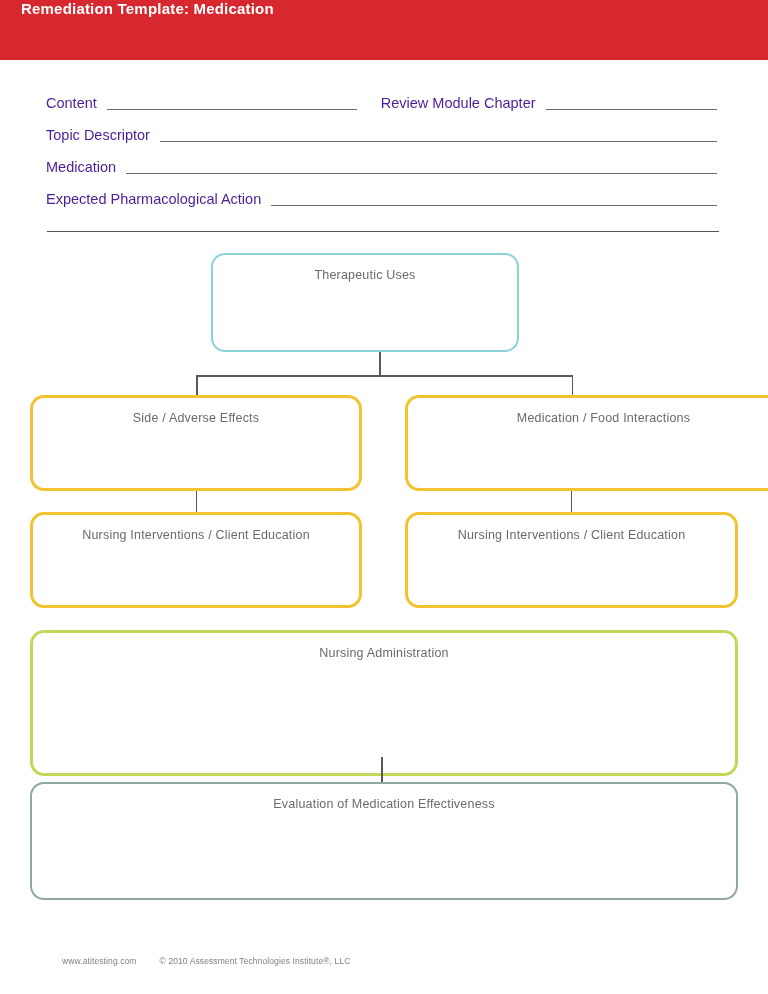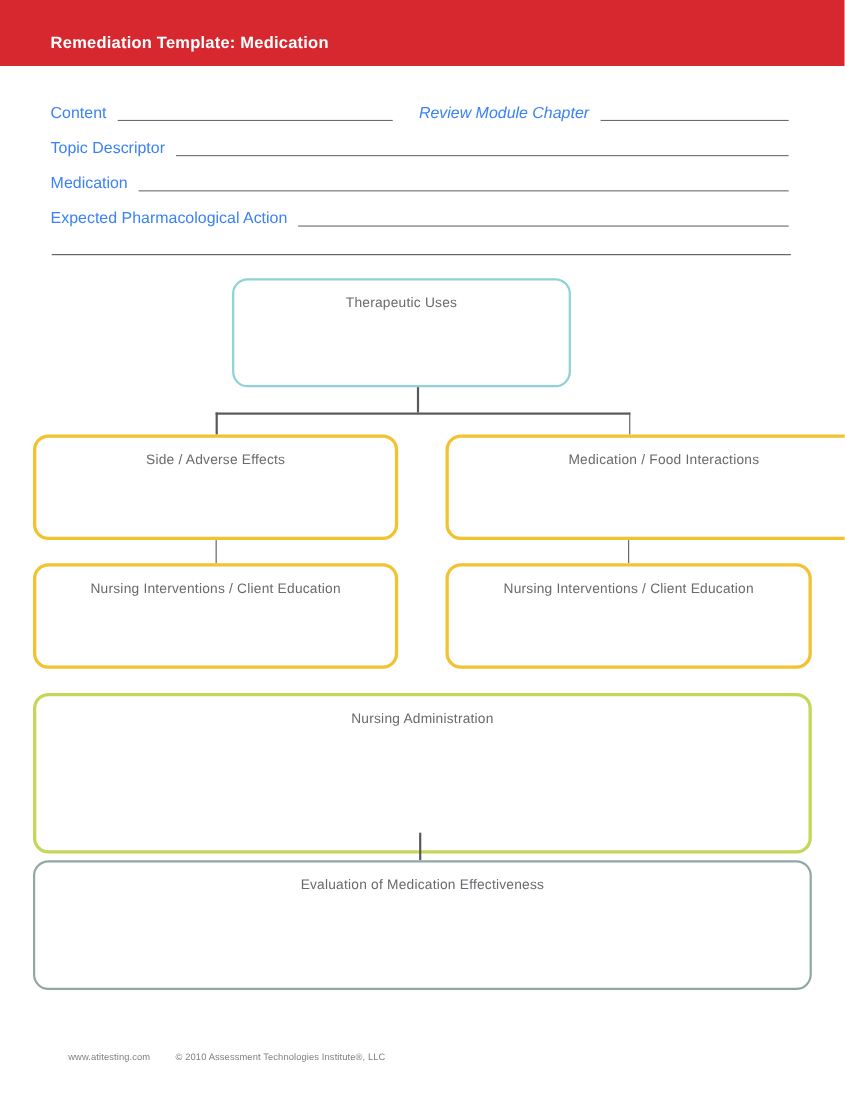--- a/index.html
+++ b/index.html
@@ -5,41 +5,41 @@
   html,body { margin:0; padding:0; background:#ffffff; }
   .page {
     position:relative; width:768px; height:994px; background:#ffffff;
     font-family:"Liberation Sans", sans-serif; overflow:hidden;
   }
 
   
   .titlebar {
     position:absolute; left:0; top:0; width:768px; height:60px;
     background:#D7282F; box-sizing:border-box;
-    display:flex; align-items:flex-end; padding:0 0 12px 46px;
+    display:flex; align-items:flex-start; padding:0 0 12px 21px;
   }
   .titlebar .title {
     color:#ffffff; font-size:15px; font-weight:bold; letter-spacing:0.2px;
   }
 
   
   .form-row {
     position:absolute; left:46px; right:51px; height:20px;
     display:flex; align-items:flex-end;
-    color:#3b82f6; font-size:14.5px; white-space:nowrap;
+    color:#4c1d95; font-size:14.5px; white-space:nowrap;
   }
   .form-row .lbl { line-height:18px; }
   .rule { border-bottom:1.5px solid #6A6B6E; margin:0 0 2px 10px; }
   .rule.grow { flex:1; }
   .row-1 { top:92px; }
   .row-2 { top:124px; }
   .row-3 { top:156px; }
   .row-4 { top:188px; }
   .rule.content-line { width:250px; }
-  .lbl.second { margin-left:24px;font-style:italic; }
+  .lbl.second { margin-left:24px; }
   .separator {
     position:absolute; left:47px; right:49px; top:231px;
     border-top:1.5px solid #55565A;
   }
 
   
   .fbox {
     position:absolute; box-sizing:border-box; border-radius:14px;
     background:#ffffff; display:flex; justify-content:center;
   }

